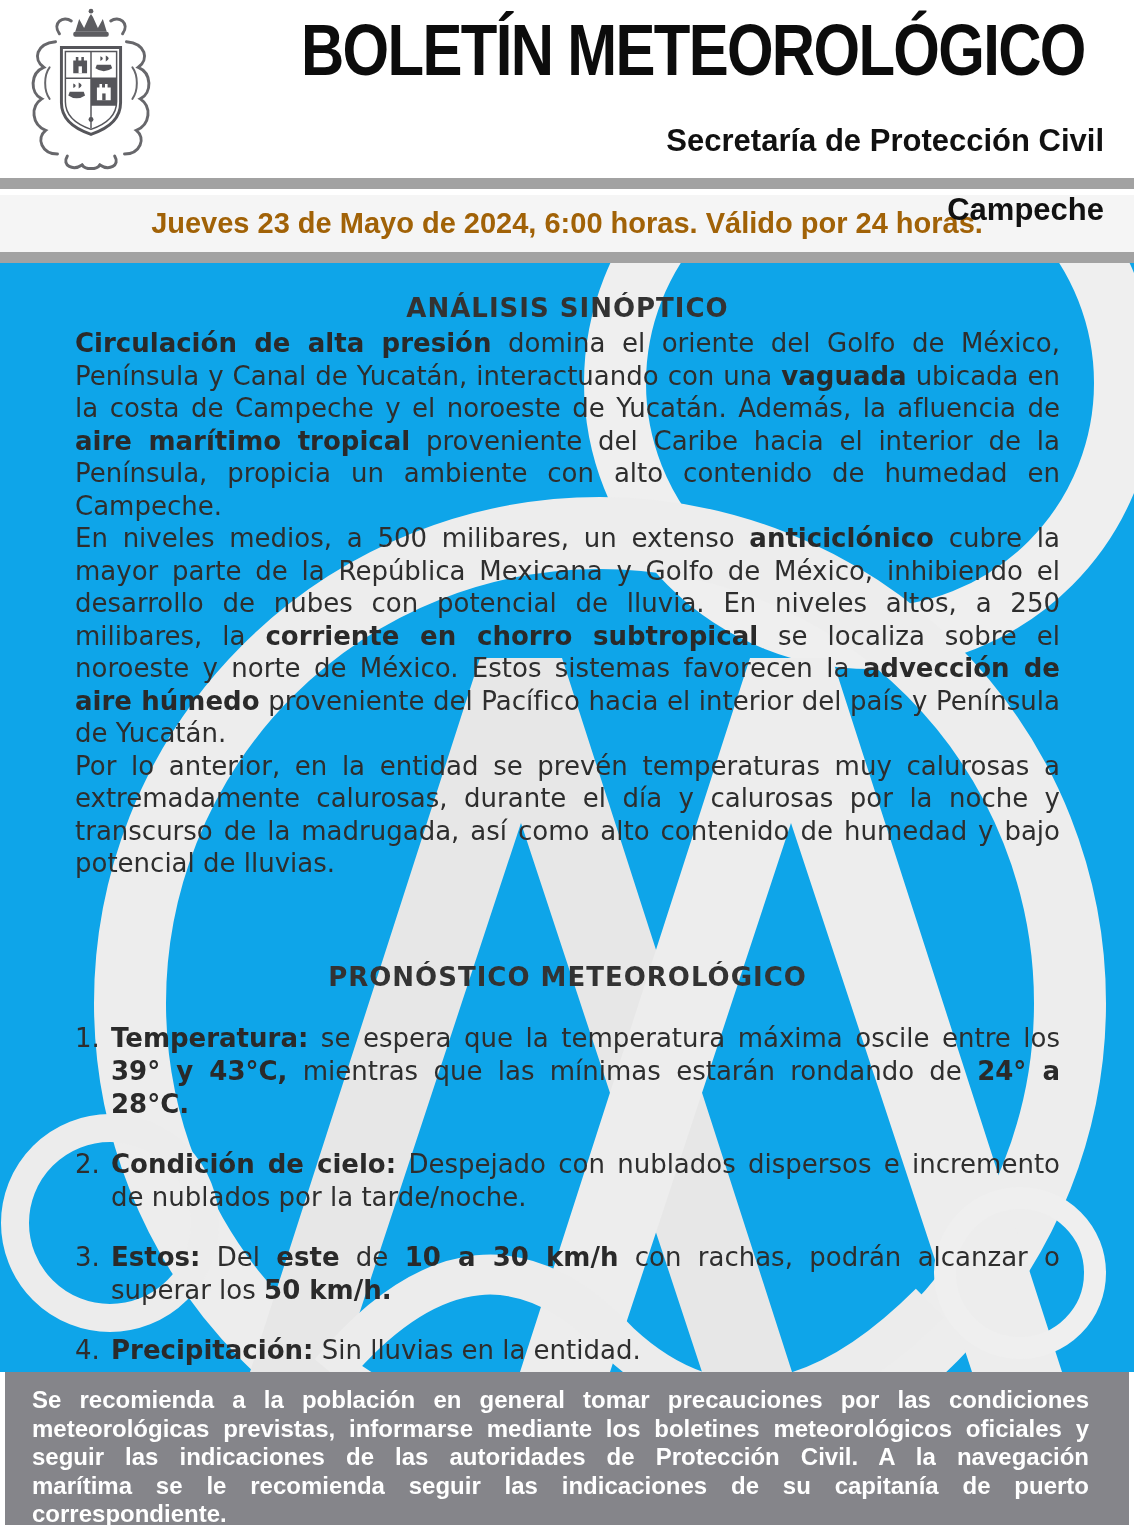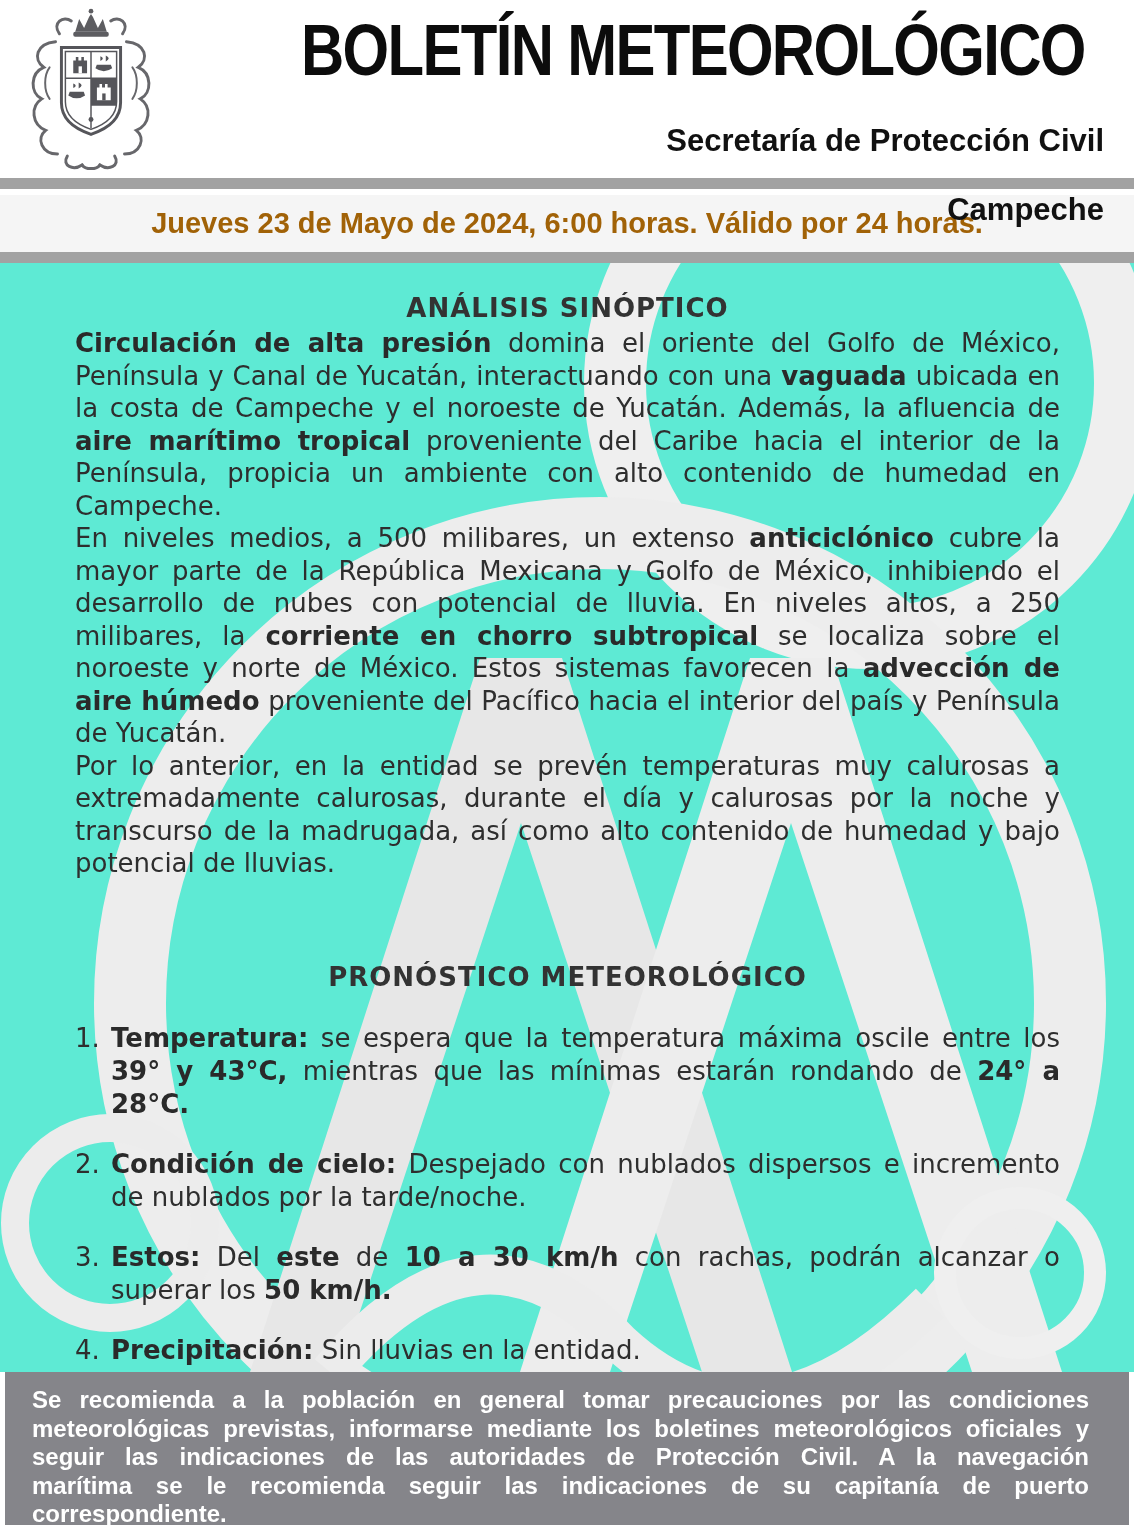--- a/index.html
+++ b/index.html
@@ -29,21 +29,21 @@
   
   .bar{height:11px;background:#a2a2a2;}
   .bar.gap-below{margin-bottom:6px;}
   .dateband{
     height:57px;background:#f5f5f5;
     display:flex;align-items:center;justify-content:center;
   }
   .dateband span{font-size:29px;font-weight:bold;color:#a16207;}
 
   
-  .main{position:relative;height:1109px;overflow:hidden;background:#5eead4;}
+  .main{position:relative;height:1109px;overflow:hidden;background:#0ea5e9;}
   .wm{position:absolute;left:0;top:0;width:1134px;height:1109px;}
   .content{
     position:relative;z-index:1;
     padding:0 74px 0 75px;
     font-family:"DejaVu Sans",sans-serif;
     color:#2e2e2e;
   }
   .content b{font-weight:700;color:#2a2a2a;}
   h2{
     margin:30px 0 4px 0;

